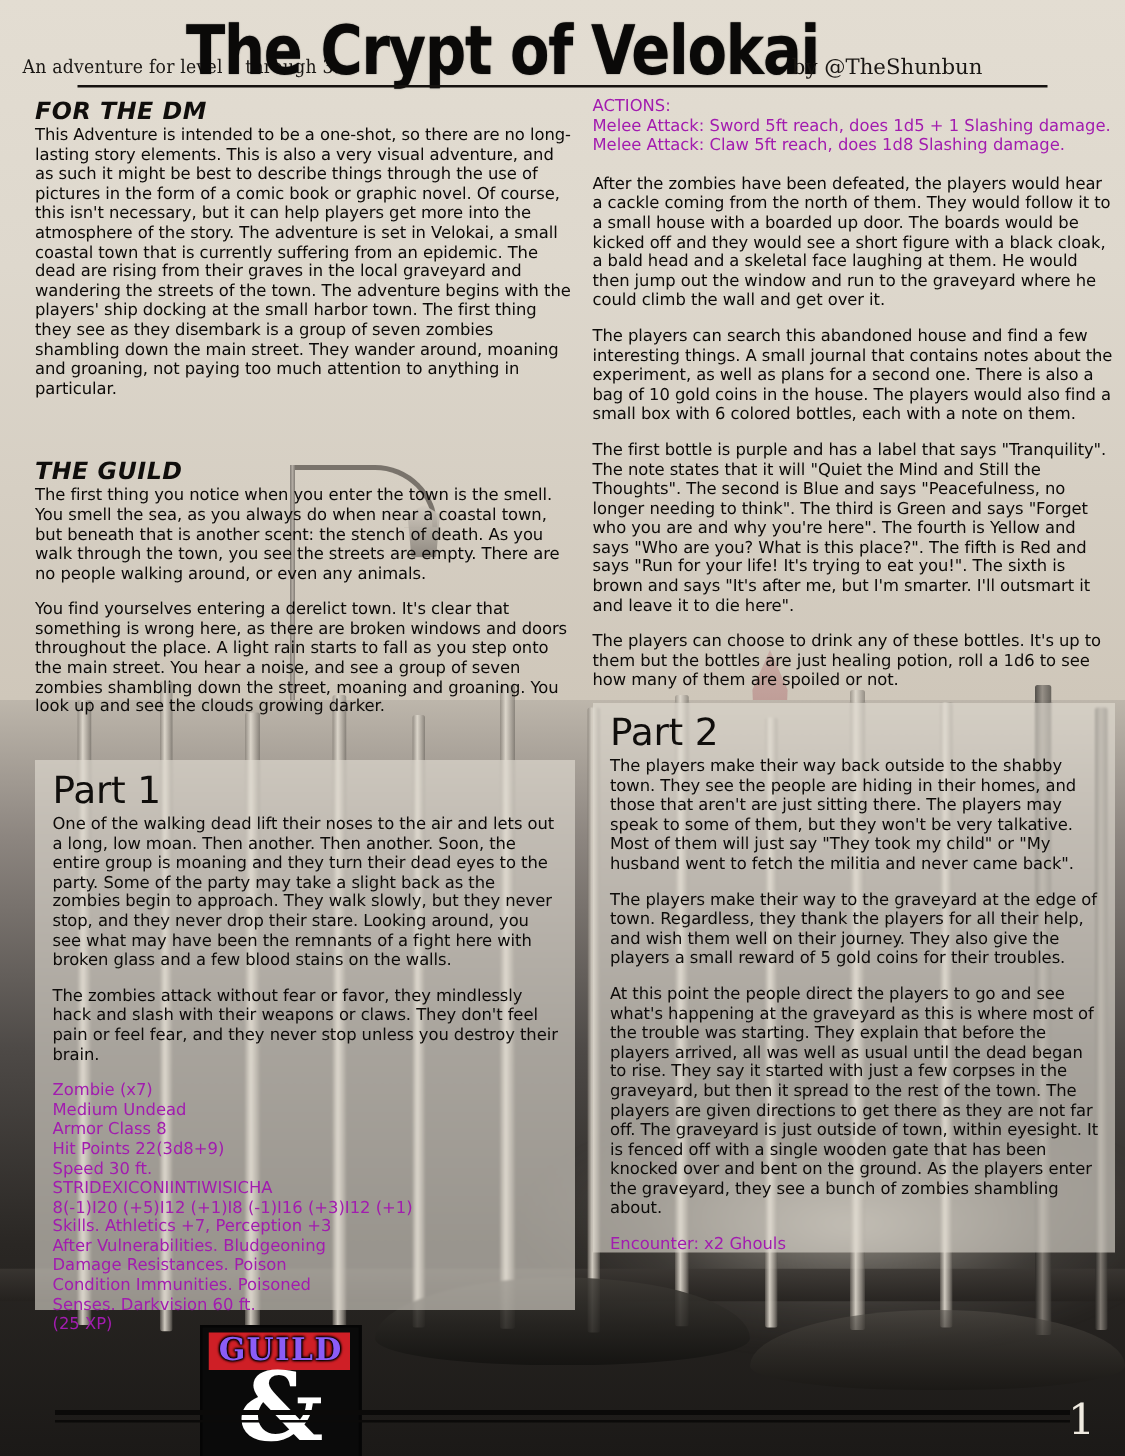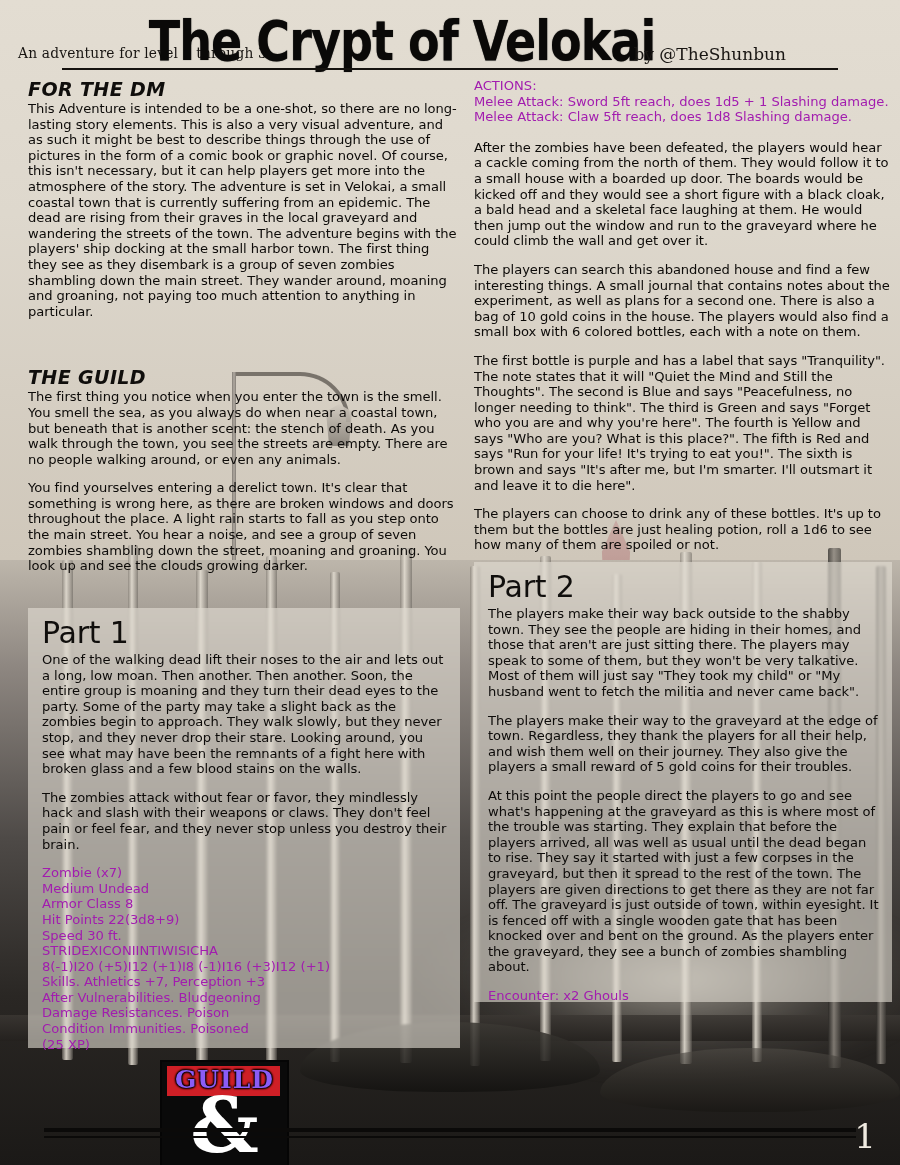--- a/index.html
+++ b/index.html
@@ -208,20 +208,21 @@
         <div>Medium Undead</div>
         <div>Armor Class 8</div>
         <div>Hit Points 22(3d8+9)</div>
         <div>Speed 30 ft.</div>
         <div>STRIDEXICONIINTIWISICHA</div>
         <div>8(-1)I20 (+5)I12 (+1)I8 (-1)I16 (+3)I12 (+1)</div>
         <div>Skills. Athletics +7, Perception +3</div>
         <div>After Vulnerabilities. Bludgeoning</div>
         <div>Damage Resistances. Poison</div>
         <div>Condition Immunities. Poisoned</div>
+        <div>Senses. Darkvision 60 ft.</div>
         <div>(25 XP)</div>
       </div>
     </div>
   </div>
 
   <div class="col" id="colR">
     <div class="statline">
       <div>ACTIONS:</div>
       <div>Melee Attack: Sword 5ft reach, does 1d5 + 1 Slashing damage.</div>
       <div>Melee Attack: Claw 5ft reach, does 1d8 Slashing damage.</div>

